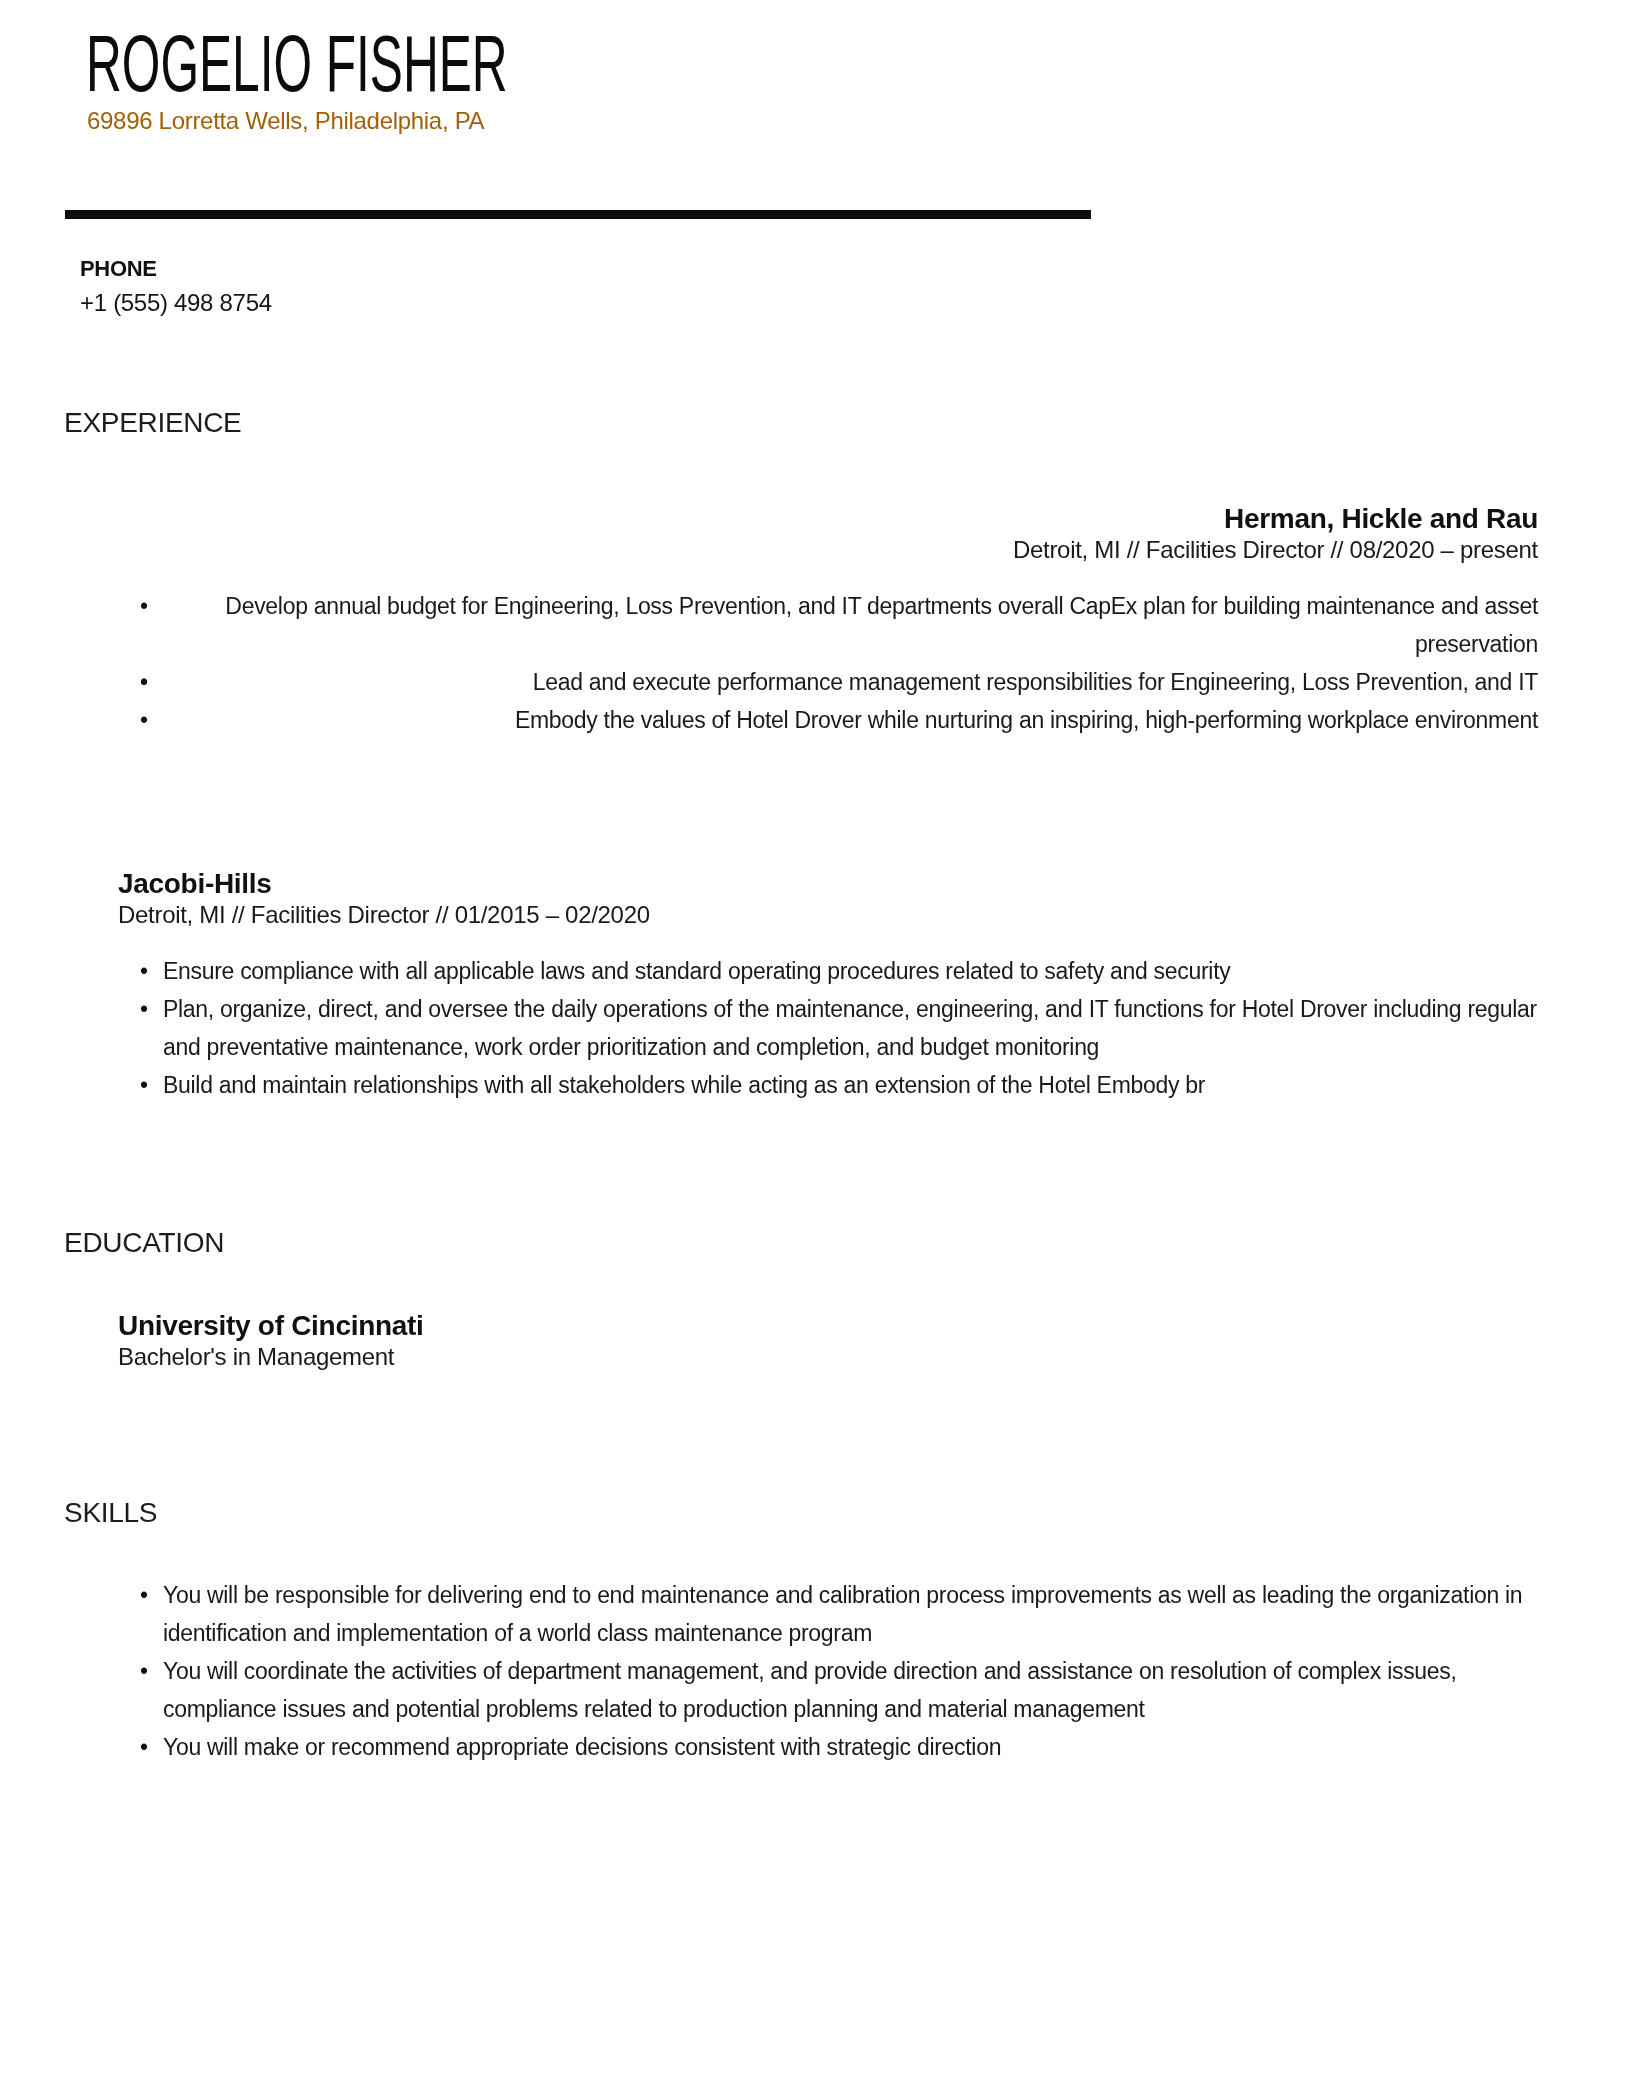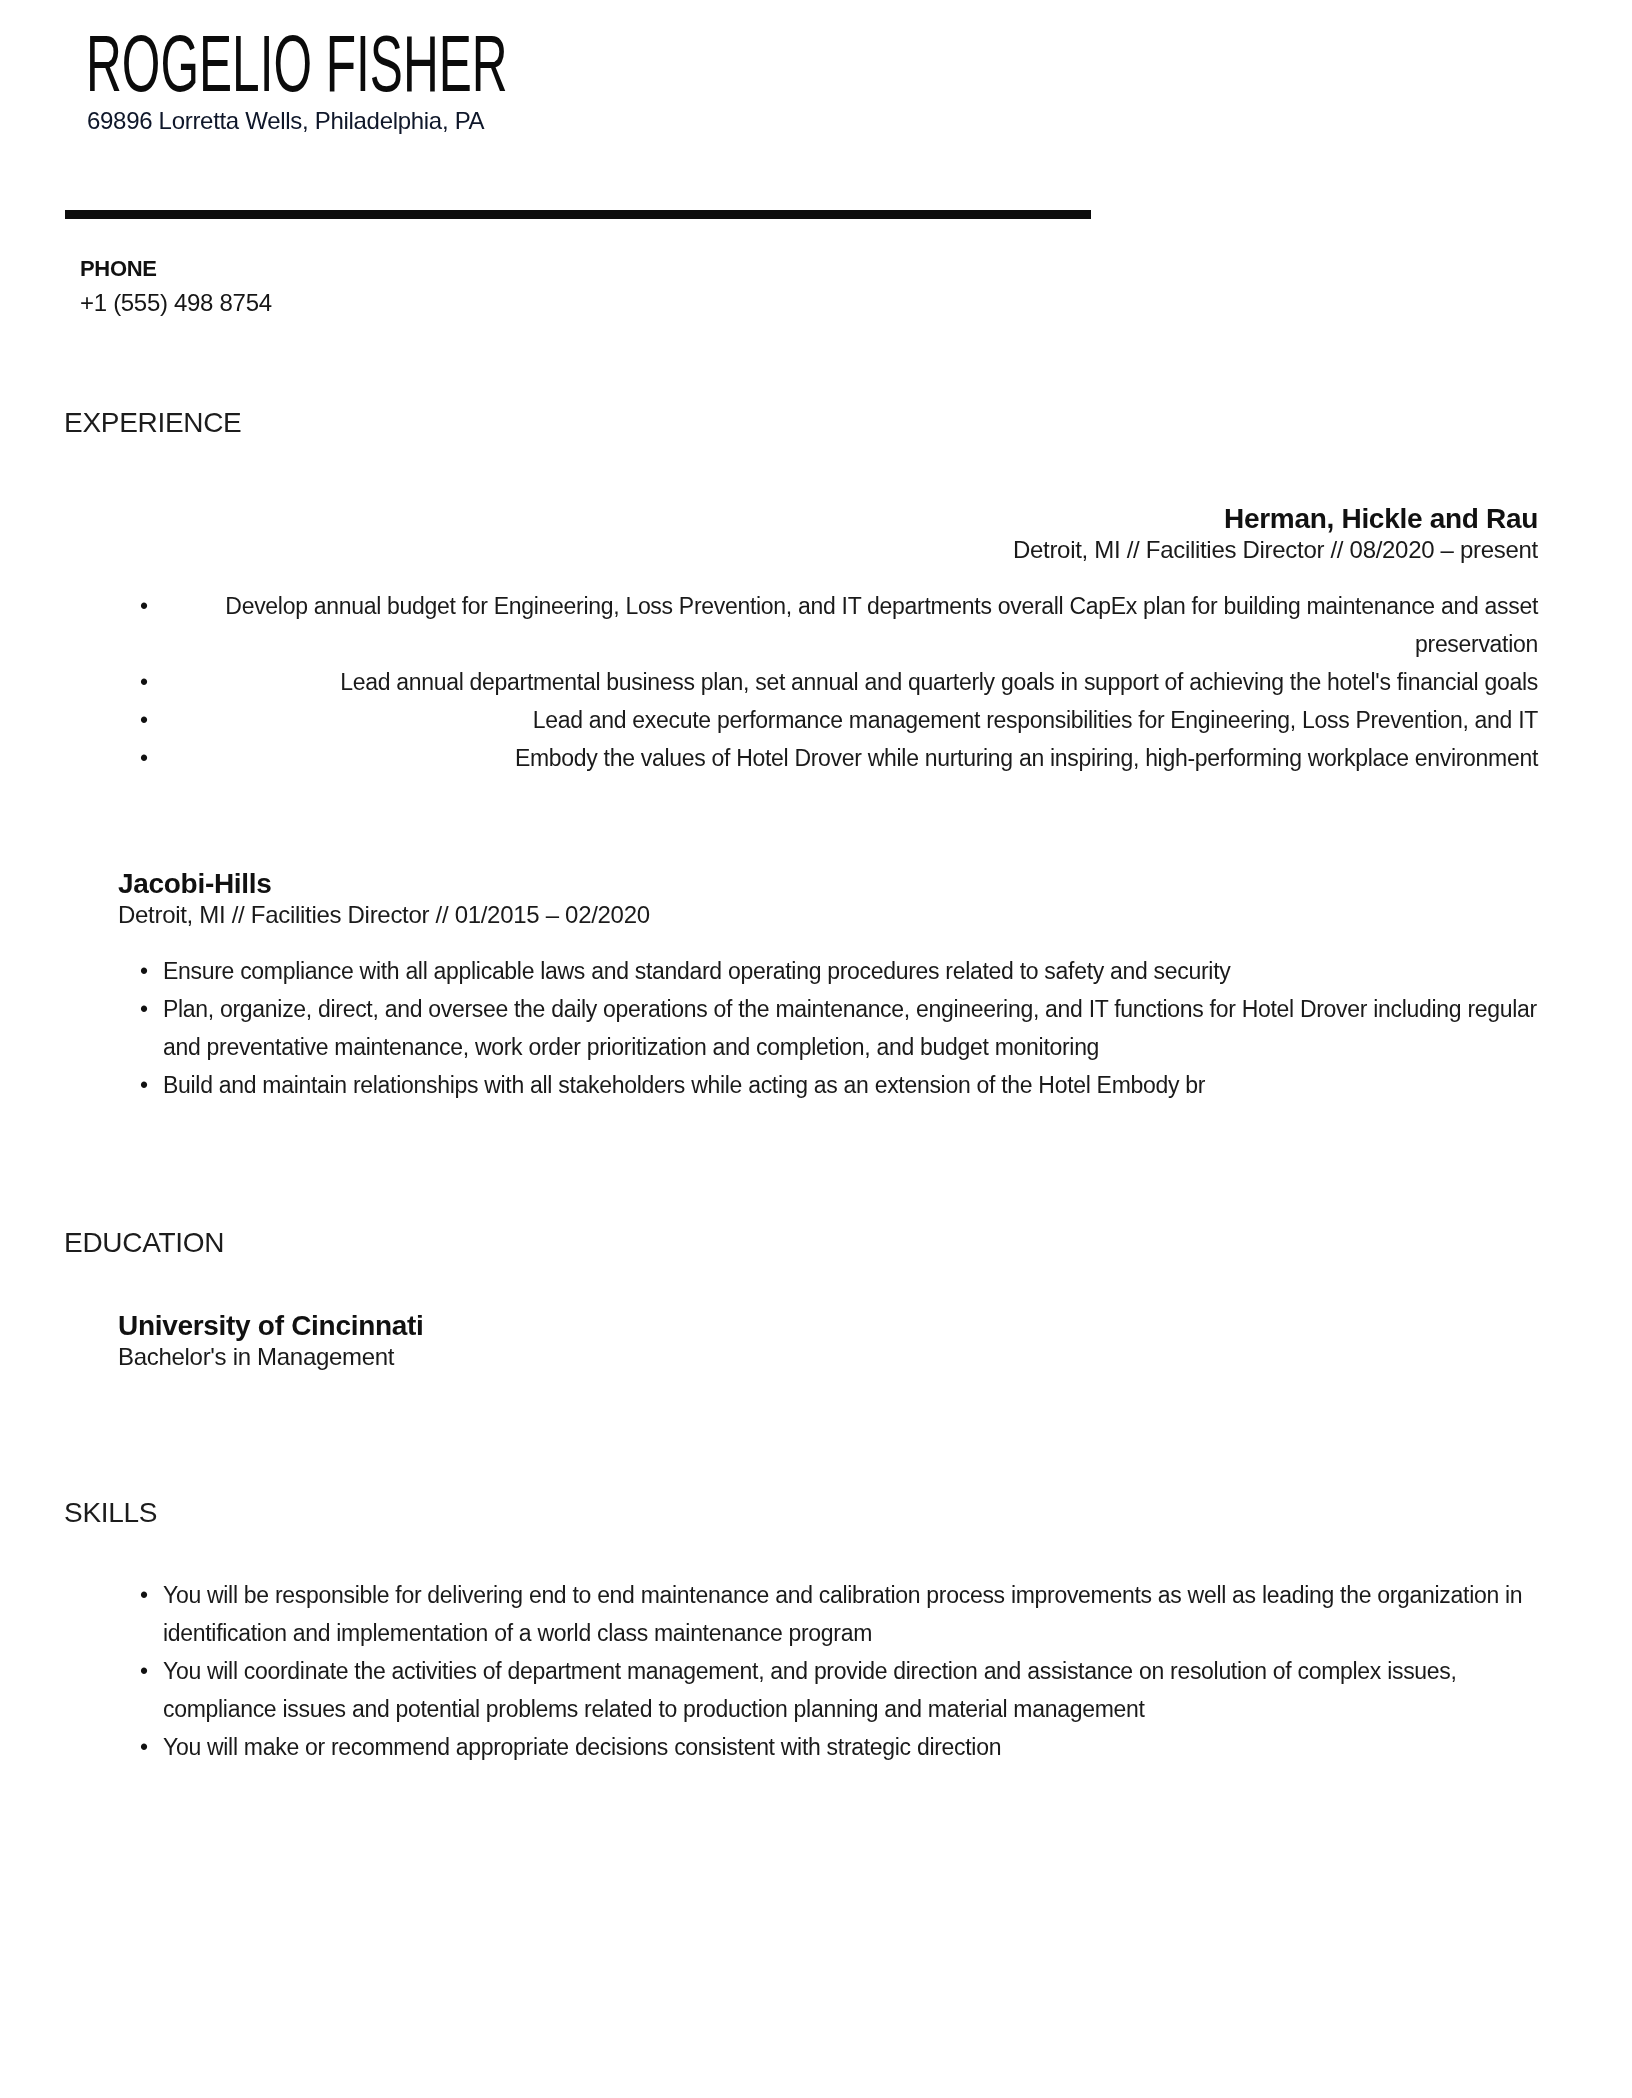--- a/index.html
+++ b/index.html
@@ -30,21 +30,21 @@
     white-space: nowrap;
     transform: scaleX(0.62);
     transform-origin: 0 50%;
     letter-spacing: 0;
   }
   .address {
     left: 87px;
     top: 105px;
     font-size: 24px;
     line-height: 1.3;
-    color: #0f172a;
+    color: #a16207;
   }
   .rule {
     left: 65px;
     top: 210px;
     width: 1026px;
     height: 9px;
     background: #0d0d0d;
   }
 
   
@@ -132,21 +132,21 @@
   <div class="abs phone-label">PHONE</div>
   <div class="abs phone-value">+1 (555) 498 8754</div>
 
   <div class="abs section-heading h-experience">EXPERIENCE</div>
 
   <div class="abs entry job1">
     <div class="entry-title">Herman, Hickle and Rau</div>
     <div class="entry-meta">Detroit, MI // Facilities Director // 08/2020 – present</div>
     <ul class="bullets">
       <li><span class="dot">•</span><span>Develop annual budget for Engineering, Loss Prevention, and IT departments overall CapEx plan for building maintenance and asset preservation</span></li>
-      <li><span class="dot">•</span><span>Lead annual departmental business plan, set annual and quarterly goals in support of achieving the hotel's financial goals</span></li>
+      <li><span class="dot">•</span></li>
       <li><span class="dot">•</span><span>Lead and execute performance management responsibilities for Engineering, Loss Prevention, and IT</span></li>
       <li><span class="dot">•</span><span>Embody the values of Hotel Drover while nurturing an inspiring, high-performing workplace environment</span></li>
     </ul>
   </div>
 
   <div class="abs entry job2">
     <div class="entry-title">Jacobi-Hills</div>
     <div class="entry-meta">Detroit, MI // Facilities Director // 01/2015 – 02/2020</div>
     <ul class="bullets">
       <li><span class="dot">•</span><span>Ensure compliance with all applicable laws and standard operating procedures related to safety and security</span></li>

